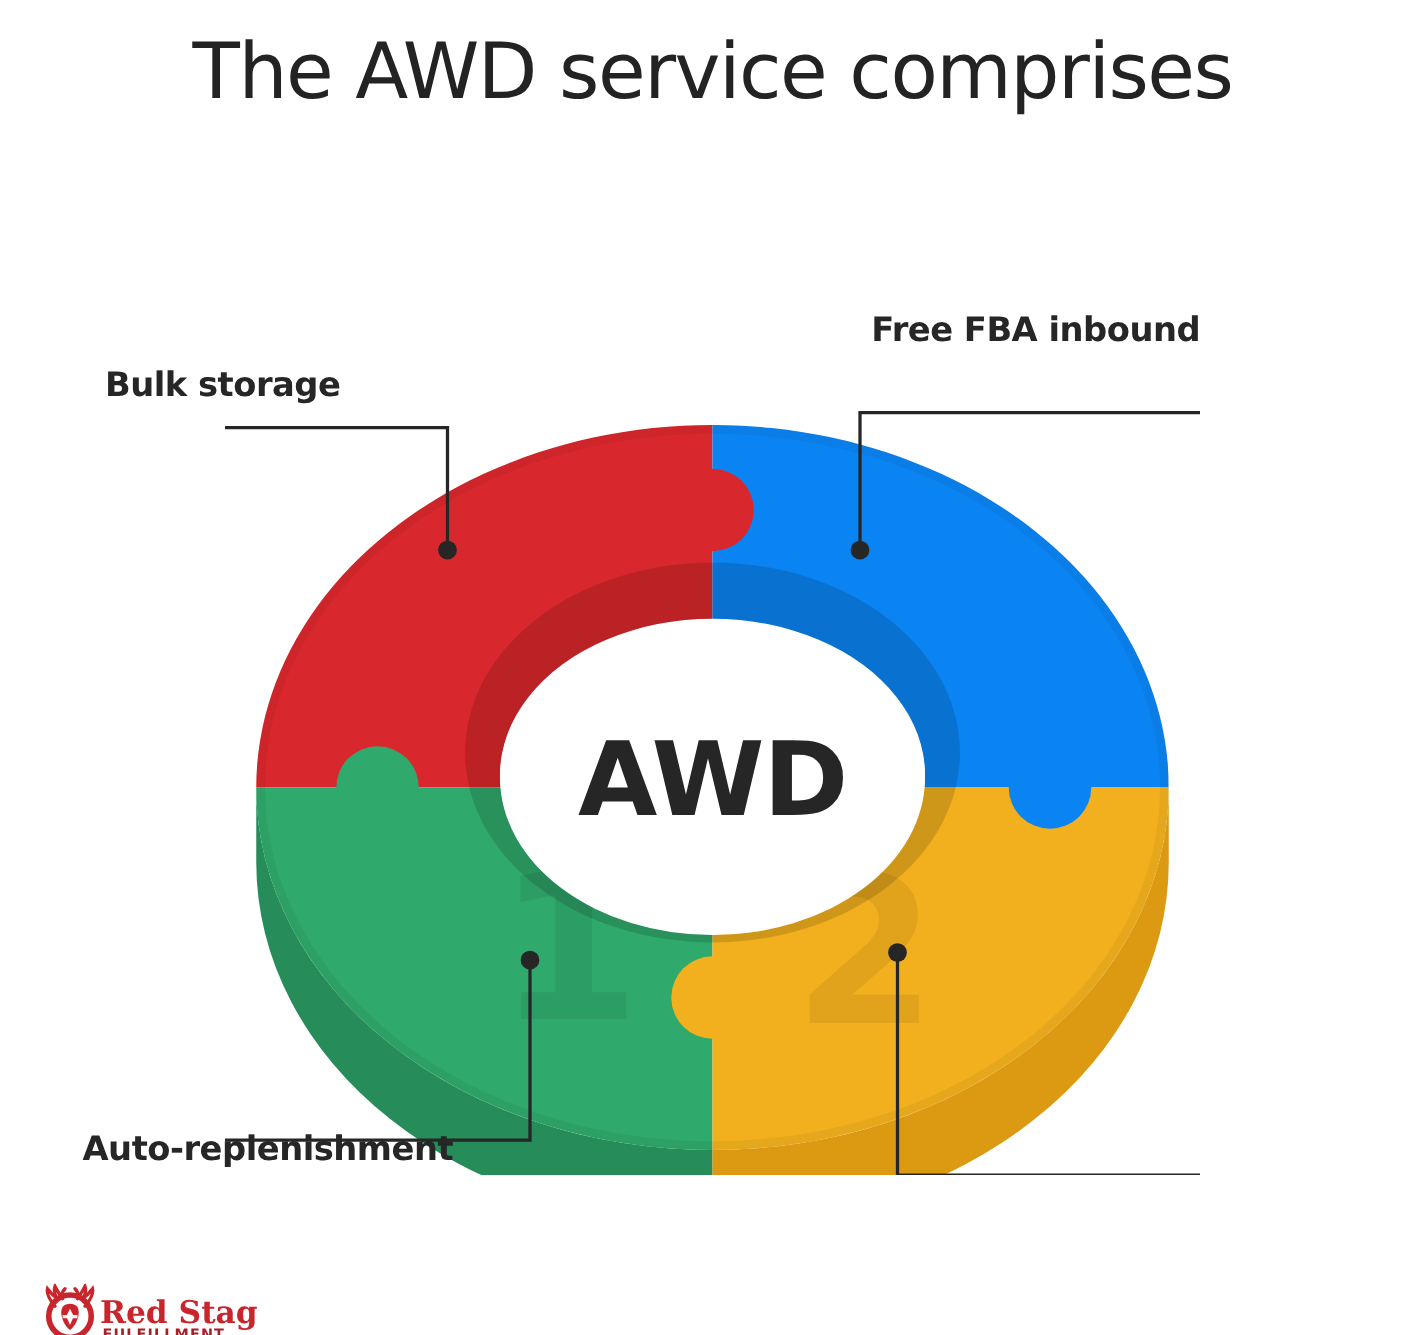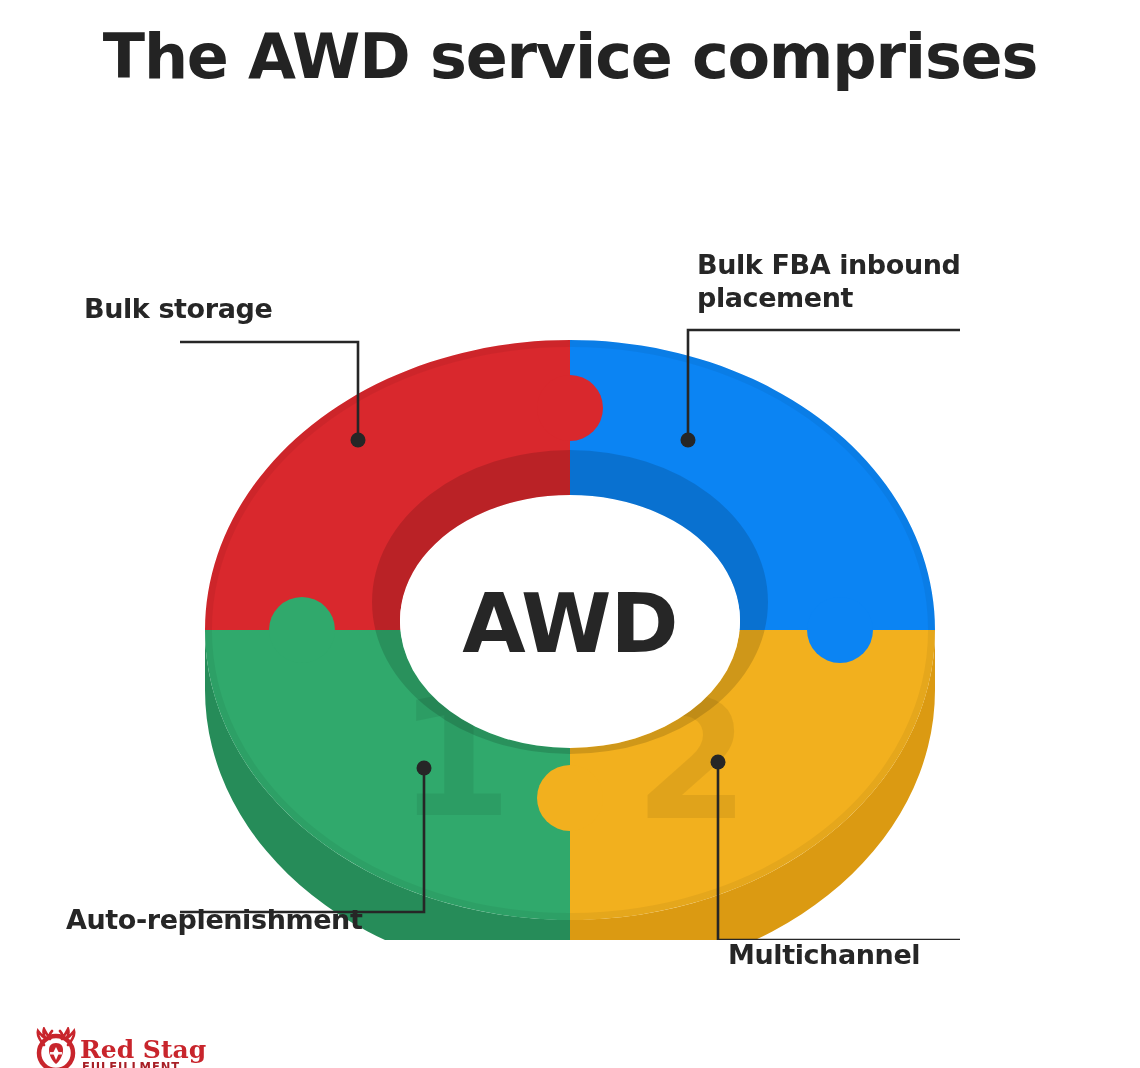--- a/index.html
+++ b/index.html
@@ -19,21 +19,21 @@
   }
 
   
   .title {
     position: absolute;
     left: 0;
     top: 18px;
     width: 1140px;
     text-align: center;
     font-family: "DejaVu Sans", sans-serif;
-    font-weight: bold;
+    font-weight: normal;
     font-size: 62px;
     line-height: 78px;
     letter-spacing: -1.2px;
     color: #232323;
   }
   .title-line { display: block; }
 
   
   #donut-wrap {
     position: absolute;
@@ -153,30 +153,28 @@
         <circle cx="538" cy="462" r="7.5"></circle>
       </g>
     </svg>
   </div>
 
   <div class="callout-label lbl-bulk">
     <span>Bulk storage</span>
   </div>
 
   <div class="callout-label lbl-fba">
-    <span>Bulk FBA inbound</span>
-    <span>placement</span>
+    <span>Free FBA inbound</span>
   </div>
 
   <div class="callout-label lbl-auto">
     <span>Auto-replenishment</span>
   </div>
 
   <div class="callout-label lbl-multi">
-    <span>Multichannel</span>
   </div>
 
   <div id="logo">
     <svg width="180" height="52" viewBox="0 0 180 52" xmlns="http://www.w3.org/2000/svg">
 
       <g>
         <circle cx="26" cy="26" r="17" fill="none" stroke="#C8252C" stroke-width="4.5"></circle>
 
         <path d="M14 18 C 9 12, 7 8, 8 4 C 11 8, 13 10, 16 12
                  M16 12 C 13 8, 13 5, 14 2 C 16 6, 18 9, 20 12

